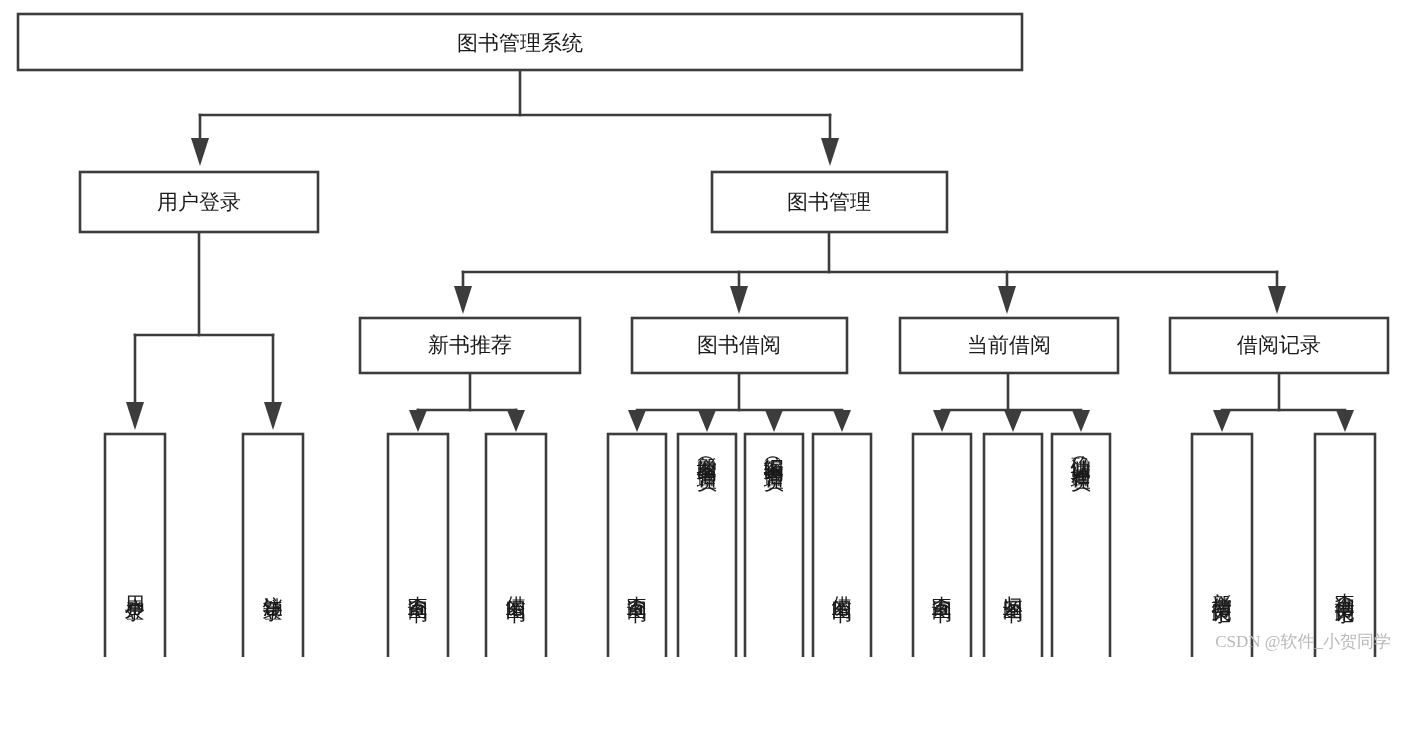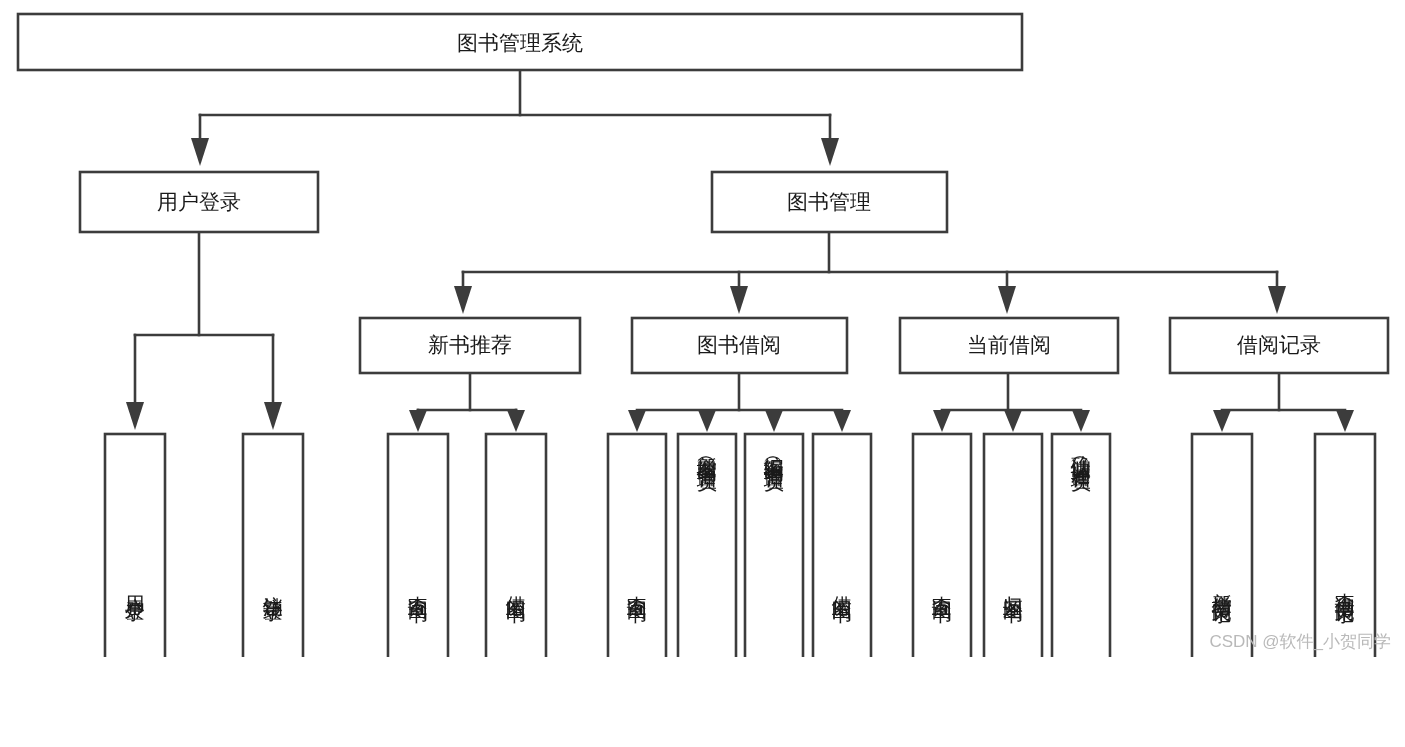--- a/index.html
+++ b/index.html
@@ -62,21 +62,21 @@
     line-height: 1.12;
     color: #1a1a1a;
     letter-spacing: 2.5px;
     white-space: nowrap;
     text-align: center;
   }
   .watermark {
     position: absolute;
     right: 14px;
     bottom: 4px;
-    font-family: Liberation Sans, sans-serif;
+    font-family: Liberation Serif, serif;
     font-size: 17px;
     color: #b9b9b9;
     white-space: nowrap;
     user-select: none;
   }
 </style>
 </head>
 <body>
 
 <div id="canvas-wrap">

